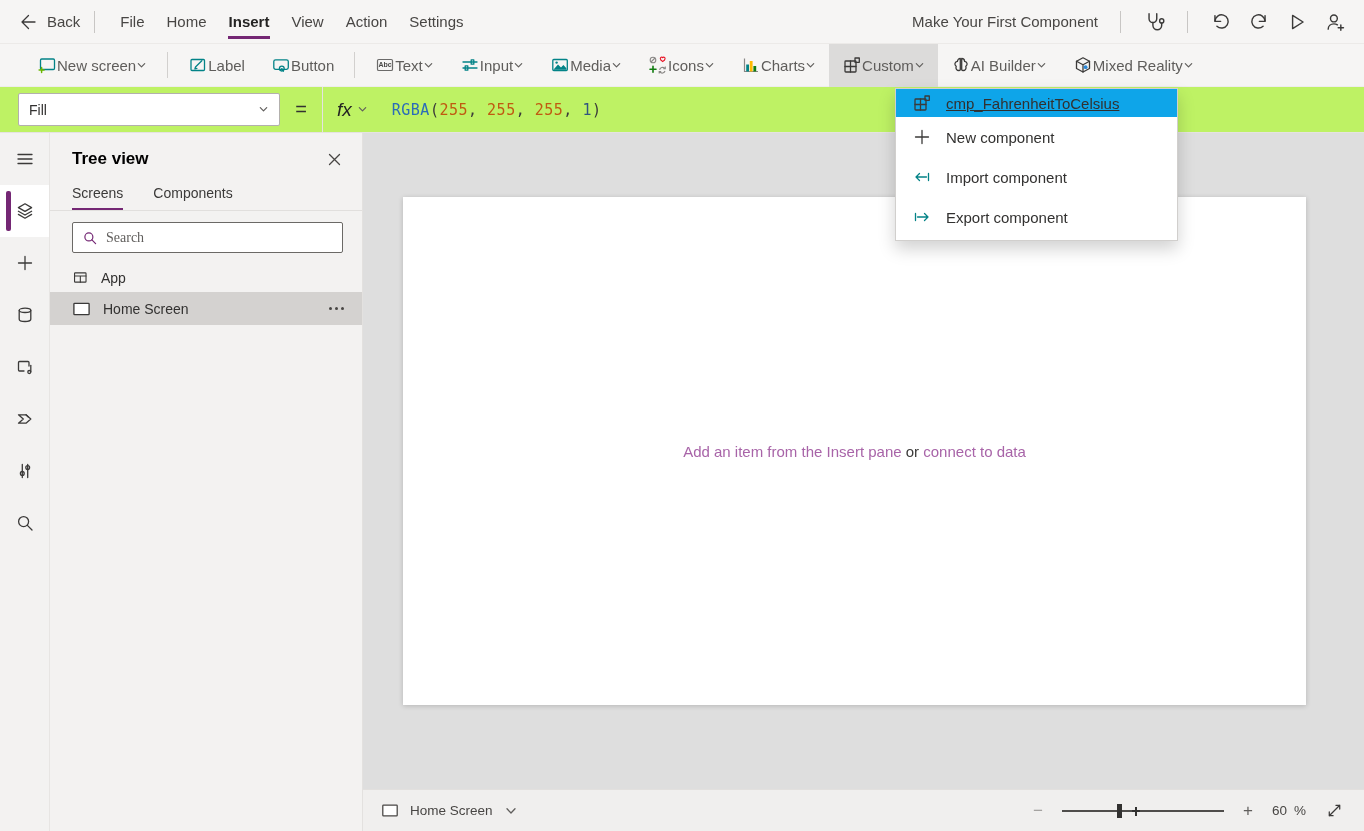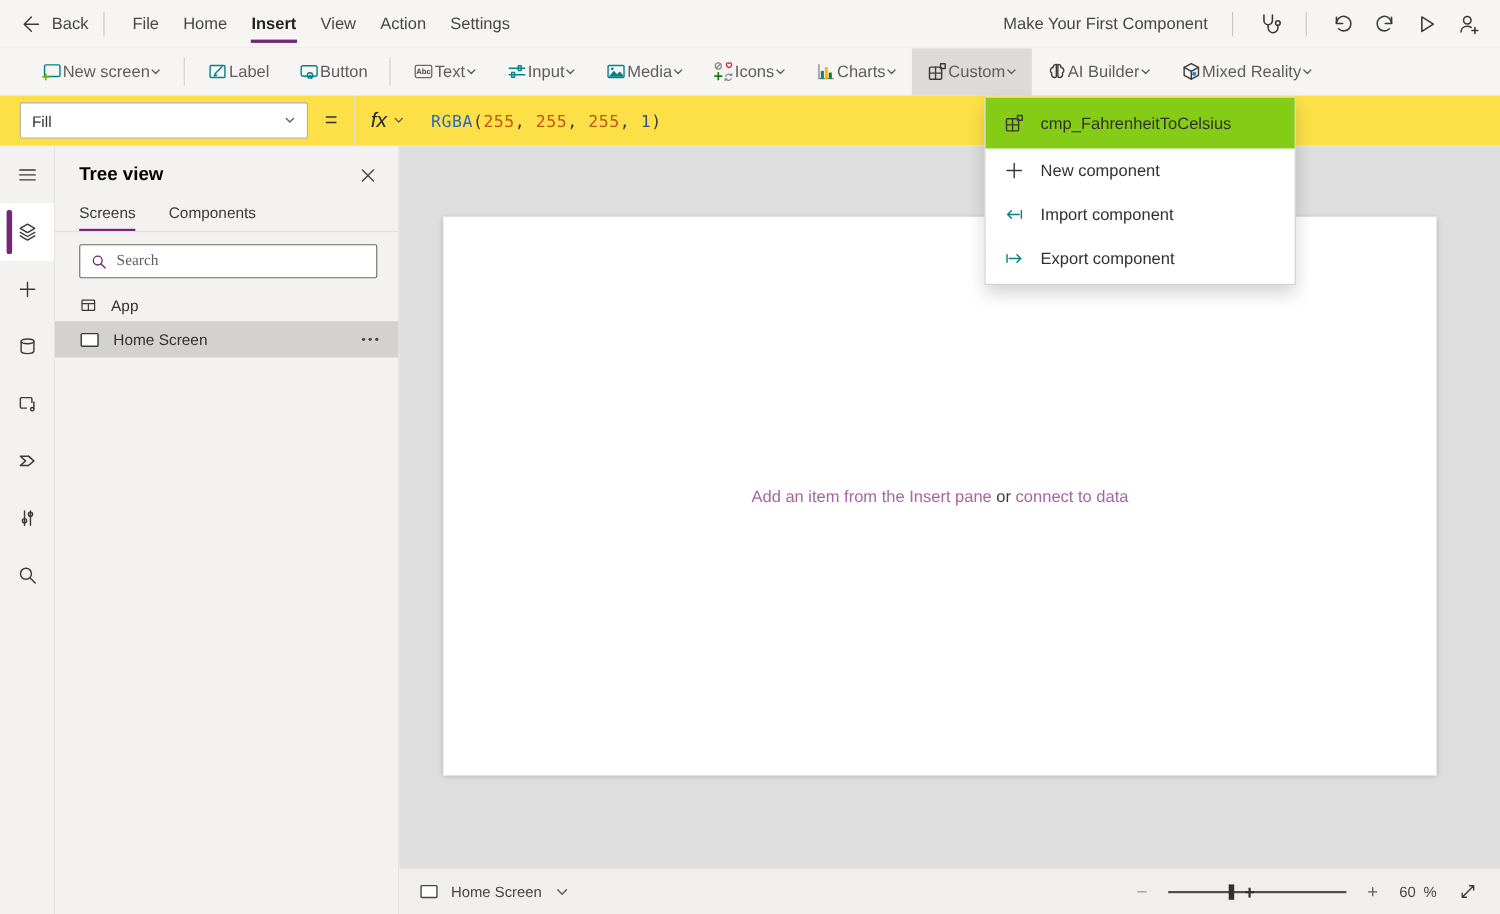--- a/index.html
+++ b/index.html
@@ -25,21 +25,21 @@
   .app-title { color:#484644; margin-right:8px; }
   .icon-btn { width:38px; height:38px; display:flex; align-items:center; justify-content:center; cursor:pointer; }
 
   
   .ribbon { height:43px; display:flex; align-items:center; background:#f6f5f4; padding-left:24px; border-bottom:1px solid #efedec; }
   .rb-item { display:flex; align-items:center; gap:0; height:43px; padding:0 13px; color:#5f5d5b; cursor:pointer; white-space:nowrap; }
   .rb-item.selected { background:#dcdbda; }
   .rb-div { width:1px; height:26px; background:#d2d0ce; margin:0 7px; }
 
   
-  .formula-bar { height:46px; background:#fde047; border-bottom:1px solid #e5e3e1; display:flex; align-items:center; }
+  .formula-bar { height:46px; background:#bef264; border-bottom:1px solid #e5e3e1; display:flex; align-items:center; }
   .prop-combo { width:262px; height:33px; margin-left:18px; border:1px solid #b3b0ad; border-radius:2px; background:#fff;
                 display:flex; align-items:center; justify-content:space-between; padding:0 10px; font-size:14px; cursor:pointer; }
   .equals { width:42px; text-align:center; font-size:20px; color:#323130; }
   .fx-zone { height:100%; display:flex; align-items:center; border-left:1px solid #e5e3e1; padding:0 14px; gap:5px; cursor:pointer; }
   .fx-label { font-family:Liberation Sans, sans-serif; font-style:italic; font-size:19px; color:#252423; }
   .formula-text { font-family:"DejaVu Sans Mono","Liberation Mono",monospace; font-size:15px; margin-left:10px; letter-spacing:.5px; }
   .tok-func { color:#2b6cb8; } .tok-plain { color:#3b3a39; } .tok-num { color:#c05a11; } .tok-numalt { color:#31557f; }
 
   
   .main { display:flex; height:698px; }
@@ -84,21 +84,21 @@
   .zoom-slider .handle { position:absolute; left:55px; top:1px; width:5px; height:14px; background:#323130; }
   .zoom-slider .tick-v { position:absolute; left:73px; top:4px; width:2px; height:9px; background:#323130; }
   .zoom-slider .tick-h { position:absolute; left:70px; top:7.5px; width:8px; height:2px; background:#323130; }
   .zoom-text { font-size:13.5px; color:#484644; display:flex; gap:7px; }
   .sb-expand { cursor:pointer; }
 
   
   .dropdown { position:absolute; left:895px; top:88px; width:283px; background:#fff; z-index:50;
               border:1px solid #d1cfcd; box-shadow:0 8px 16px rgba(0,0,0,.18); padding-bottom:3px; }
   .dd-item { height:40px; display:flex; align-items:center; gap:14px; padding:0 16px; font-size:15px; color:#323130; cursor:pointer; }
-  .dd-item.hl { background:#84cc16; height:46px; }
+  .dd-item.hl { background:#0ea5e9; height:28px;text-decoration:underline; }
 
   .mini-abc { font-size:7px; fill:#4a4948; font-family:"Liberation Sans",sans-serif; font-weight:bold; }
 </style>
 </head>
 <body>
 
 <header class="topbar">
   <div class="back">
     <svg width="20" height="20" viewBox="0 0 20 20">
       <path class="stroke" stroke="#484644" d="M10.5 3.5 L4 10 L10.5 16.5 M4 10 H17"></path>

